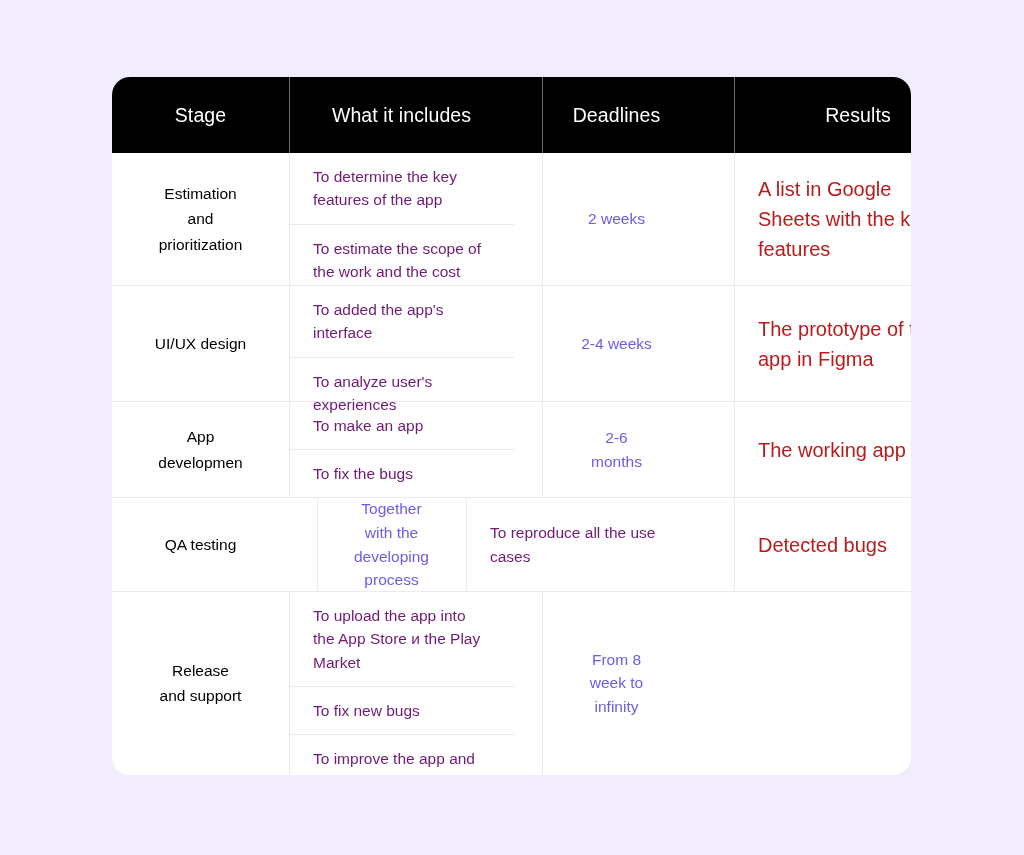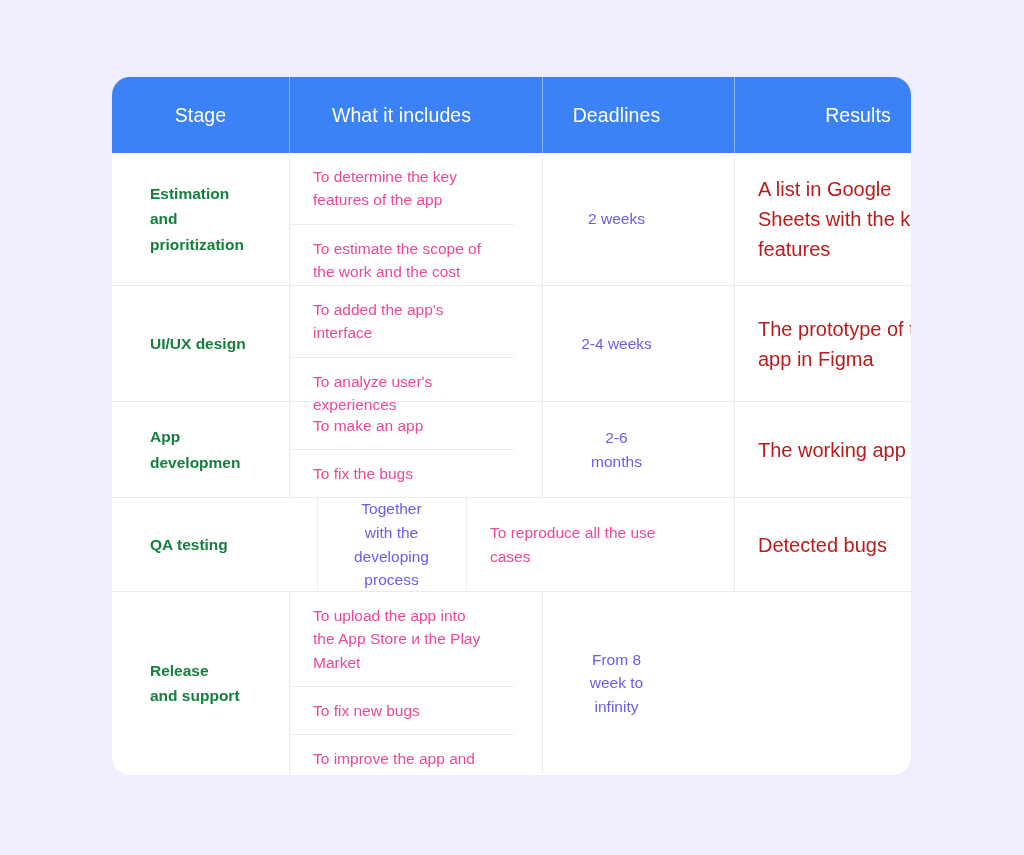--- a/index.html
+++ b/index.html
@@ -33,21 +33,21 @@
     border-radius: 18px;
     overflow: hidden;
     display: flex;
     flex-direction: column;
   }
 
   
   .thead {
     display: flex;
     height: 76px;
-    background: #3b82f6;
+    background: #000000;
     flex: 0 0 76px;
   }
 
   .th {
     display: flex;
     align-items: center;
     justify-content: center;
     color: #ffffff;
     font-size: 19.5px;
     font-weight: 400;
@@ -112,31 +112,31 @@
     display: flex;
     align-items: center;
     flex: 1 1 auto;
     border-bottom: 1px solid #eceaf0;
     padding: 12px 24px;
   }
   .subcell:last-child { border-bottom: none; }
 
   .stage-text {
     width: 100%;
+    text-align: center;
     font-size: 15.5px;
     line-height: 1.62;
-    color: #15803d;
+    color: #000000;
     padding: 0 14px;
-    font-weight: bold;
   }
 
   .item-text {
     font-size: 15.5px;
     line-height: 1.5;
-    color: #ec4899;
+    color: #701a75;
   }
 
   .deadline-text {
     width: 100%;
     text-align: center;
     font-size: 15.5px;
     line-height: 1.52;
     color: #6b5ce7;
     padding: 0 12px;
   }

